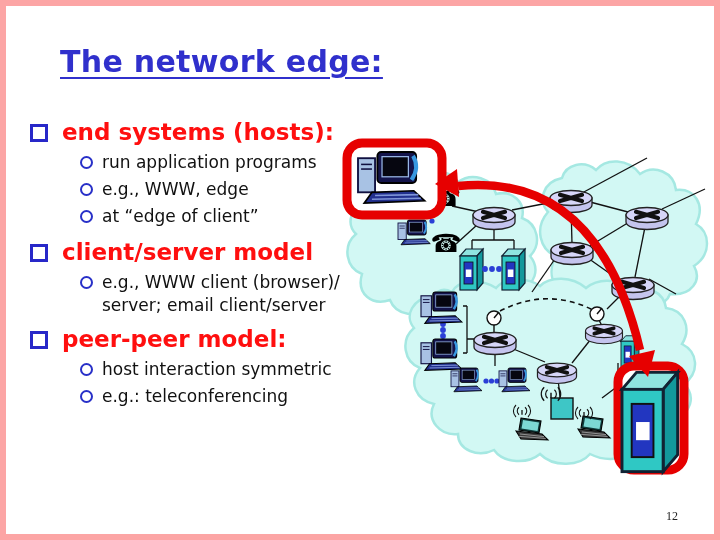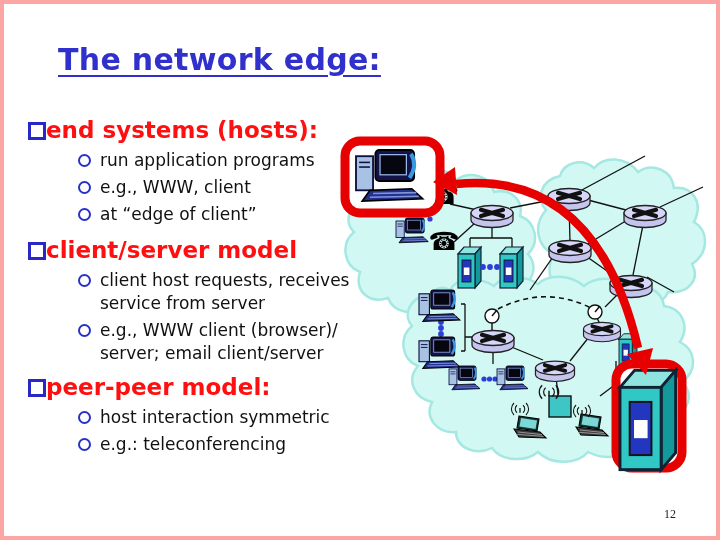--- a/index.html
+++ b/index.html
@@ -1,23 +1,23 @@
 <!DOCTYPE html>
 <html><head>
 <meta charset="utf-8">
 <style>
   html,body{margin:0;padding:0;background:#fff;}
   .slide{position:relative;width:720px;height:540px;background:#ffffff;
-         border:4px solid #fca5a5;box-sizing:border-box;overflow:hidden;
+         border:6px solid #fca5a5;box-sizing:border-box;overflow:hidden;
          font-family:"DejaVu Sans",sans-serif;}
   .title{position:absolute;left:54px;top:38px;font-size:30px;font-weight:bold;
          color:#3030cc;text-decoration:underline;text-decoration-thickness:2px;
          text-underline-offset:5px;letter-spacing:.3px;}
   .content{position:absolute;left:24px;top:104px;width:362px;}
-  .b1{display:flex;align-items:flex-start;gap:0;color:#ff0f0f;
+  .b1{display:flex;align-items:flex-start;gap:14px;color:#ff0f0f;
       font-size:23px;font-weight:bold;line-height:29px;margin:8px 0 4px 0;}
   .sq{flex:none;width:12px;height:12px;border:3px solid #2828c8;margin-top:6px;background:#fff;}
   .b2{display:flex;align-items:flex-start;gap:9px;color:#111;
       font-size:17px;line-height:23px;margin:4px 0 4px 50px;width:300px;}
   .ci{flex:none;width:9px;height:9px;border:2.5px solid #2830c8;border-radius:50%;
       margin-top:5px;background:#fff;}
   .b2 .txt{width:285px;}
   .pagenum{position:absolute;left:660px;top:503px;font-family:"Liberation Serif",serif;
            font-size:12px;color:#222;}
   svg text.phone{font-family:"DejaVu Sans",sans-serif;}
@@ -33,34 +33,30 @@
     <div class="b1">
       <span class="sq"></span>
       <span>end systems (hosts):</span>
     </div>
     <div class="b2">
       <span class="ci"></span>
       <span class="txt">run application programs</span>
     </div>
     <div class="b2">
       <span class="ci"></span>
-      <span class="txt">e.g., WWW, client</span>
+      <span class="txt">e.g., WWW, edge</span>
     </div>
     <div class="b2">
       <span class="ci"></span>
       <span class="txt">at “edge of client”</span>
     </div>
 
     <div class="b1" style="margin-top:10px;">
       <span class="sq"></span>
       <span>client/server model</span>
-    </div>
-    <div class="b2">
-      <span class="ci"></span>
-      <span class="txt">client host requests, receives service from server</span>
     </div>
     <div class="b2">
       <span class="ci"></span>
       <span class="txt">e.g., WWW client (browser)/ server; email client/server</span>
     </div>
 
     <div class="b1" style="">
       <span class="sq"></span>
       <span>peer-peer model:</span>
     </div>

